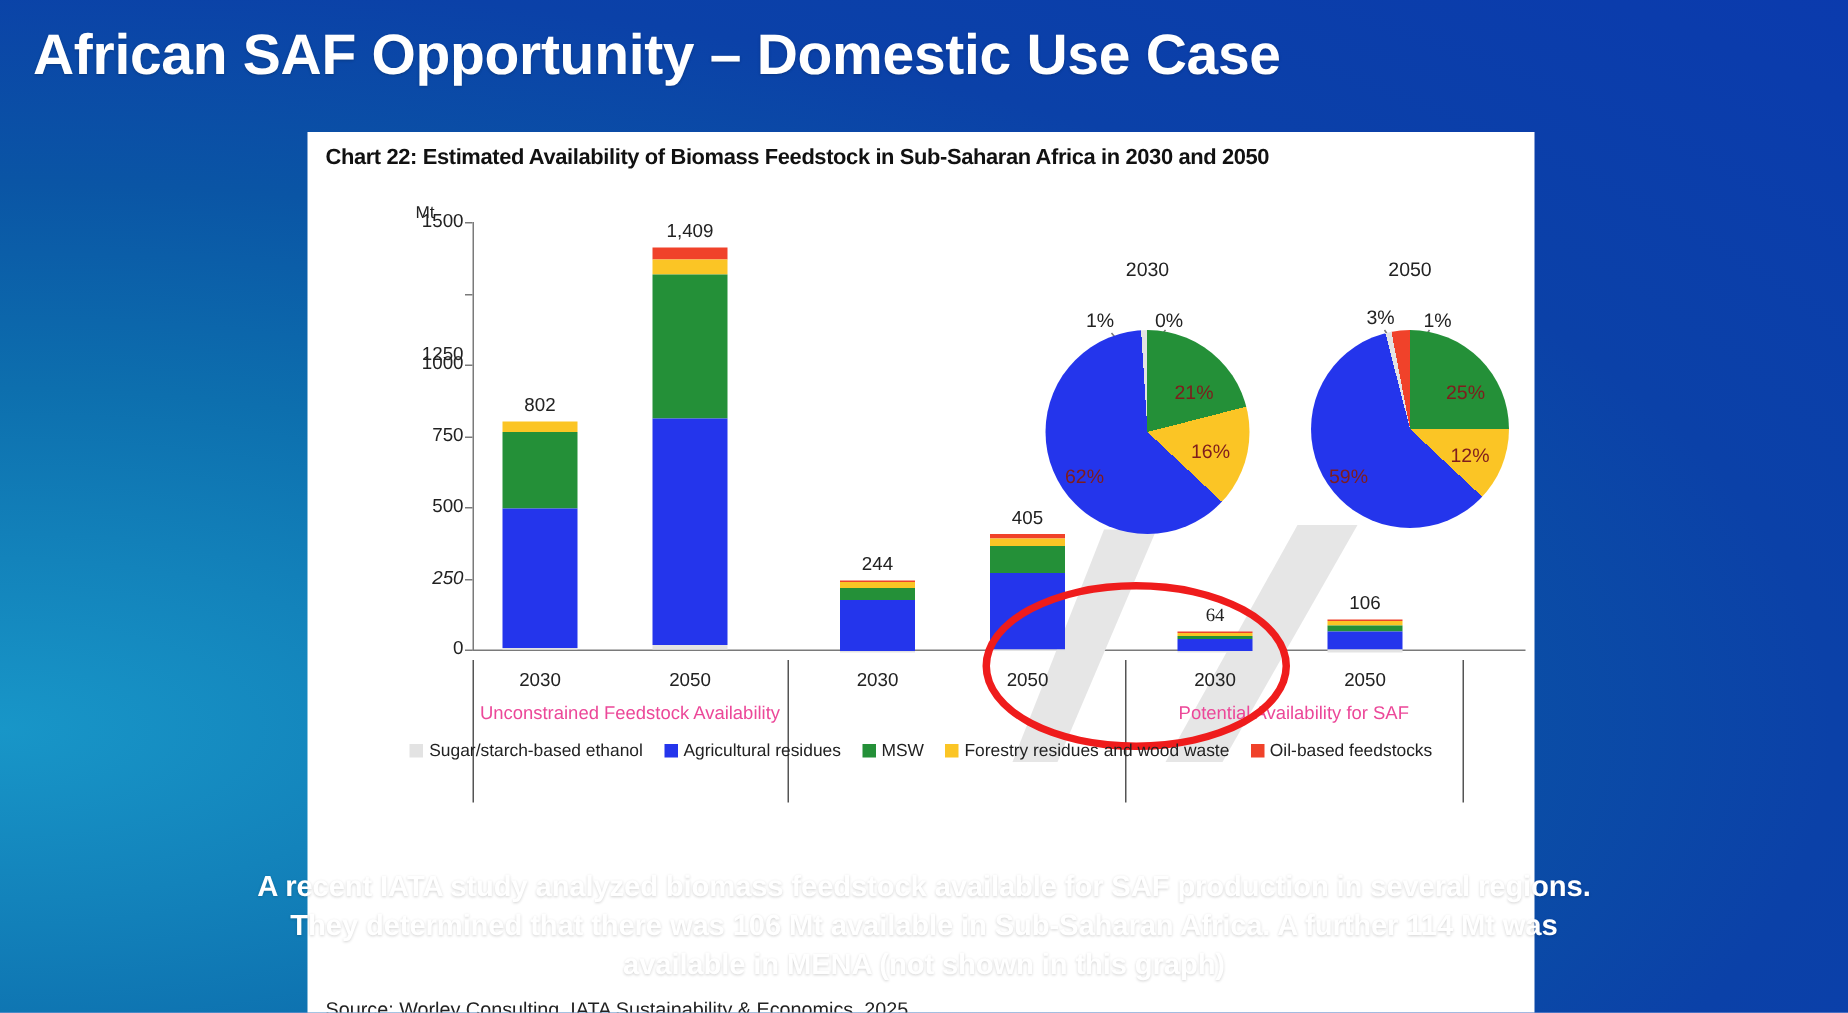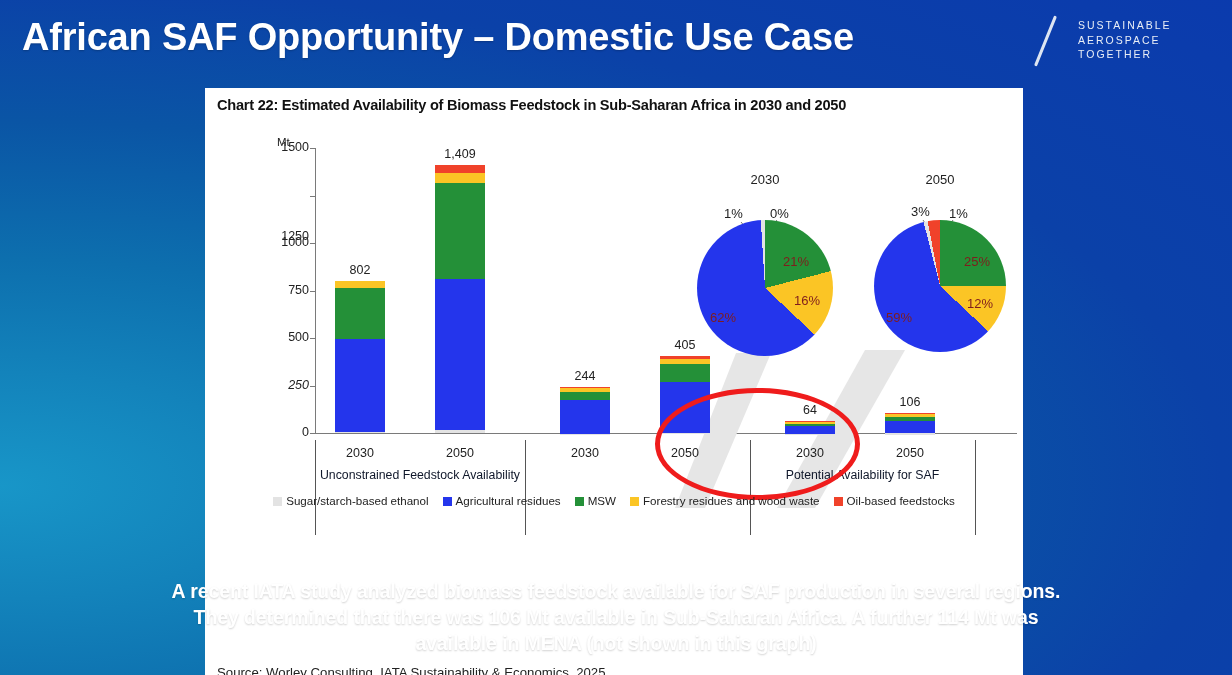--- a/index.html
+++ b/index.html
@@ -57,21 +57,21 @@
 
   .bar{ position:absolute; width:50px; }
   .seg{ width:100%; }
   .barlabel{
     position:absolute; font-size:12.5px; color:#222; width:80px; text-align:center;
   }
   .catsep{ position:absolute; width:1.2px; background:#555; }
   .catbox-line{ position:absolute; height:1.2px; background:#555; }
   .catyear{ position:absolute; font-size:12.5px; color:#222; width:80px; text-align:center; }
   .catname{
-    position:absolute; font-size:12.3px; color:#0f172a; text-align:center;
+    position:absolute; font-size:12.3px; color:#ec4899; text-align:center;
     line-height:15px;
   }
 
   
   .legend{ position:absolute; left:0; top:403px; width:818px; text-align:center; white-space:nowrap; }
   .lg{ display:inline-block; font-size:11.6px; color:#222; margin:0 7px; }
   .sw{ display:inline-block; width:9px; height:9px; margin-right:4px; vertical-align:-1px; }
 
   
   .pie{ position:absolute; border-radius:50%; }
@@ -93,28 +93,20 @@
     text-shadow:0 1px 2px rgba(0,0,0,.18);
   }
 </style>
 </head>
 <body>
 
 <div class="slide">
 
   <div class="title">African SAF Opportunity – Domestic Use Case</div>
 
-  <div class="logo">
-    <div class="slash"></div>
-    <div class="ltext">
-      <div>SUSTAINABLE</div>
-      <div>AEROSPACE</div>
-      <div>TOGETHER</div>
-    </div>
-  </div>
 
   <div class="panel">
     <div class="panel-title">Chart 22: Estimated Availability of Biomass Feedstock in Sub-Saharan Africa in 2030 and 2050</div>
     <div class="source">Source: Worley Consulting, IATA Sustainability &amp; Economics, 2025</div>
 
     <div class="plot" id="plot">
       <div class="unit">Mt</div>
       <div class="yaxis"></div>
       <div class="xaxis"></div>
       <svg id="connectors" width="818" height="475" style="position:absolute;left:0;top:0;pointer-events:none;">
@@ -181,21 +173,21 @@
           <div class="barlabel" style="left:440px; top:250.05px;">405</div>
           <div class="bar" style="left:580px; top:0px;">
             <div style="position:absolute; left:0; top:332.84px; width:50px;">
               <div class="seg" style="height:1.2px; background:#f0422a;"></div>
               <div class="seg" style="height:1.9000000000000001px; background:#fbc525;"></div>
               <div class="seg" style="height:2.4699999999999998px; background:#249038;"></div>
               <div class="seg" style="height:7.6000000000000005px; background:#2435ec;"></div>
               <div class="seg" style="height:1.2px; background:#e3e3e3;"></div>
             </div>
           </div>
-          <div class="barlabel" style="left:565px; top:314.84px;">64</div>
+          <div class="barlabel" style="left:565px; top:314.84px;font-family:Liberation Serif, serif;">64</div>
           <div class="bar" style="left:680px; top:0px;">
             <div style="position:absolute; left:0; top:324.86px; width:50px;">
               <div class="seg" style="height:1.2px; background:#f0422a;"></div>
               <div class="seg" style="height:2.4699999999999998px; background:#fbc525;"></div>
               <div class="seg" style="height:4.9399999999999995px; background:#249038;"></div>
               <div class="seg" style="height:11.97px; background:#2435ec;"></div>
               <div class="seg" style="height:1.2px; background:#e3e3e3;"></div>
             </div>
           </div>
           <div class="barlabel" style="left:665px; top:306.86px;">106</div>

